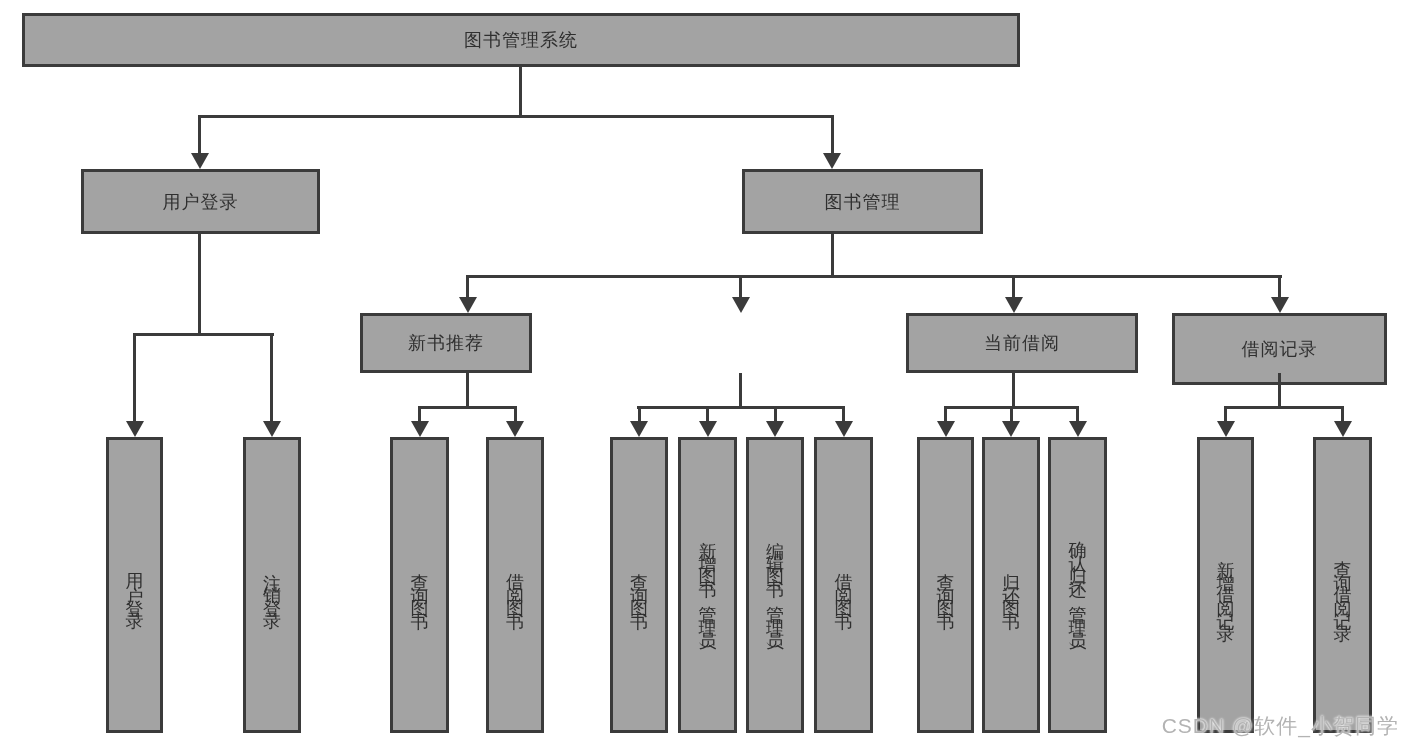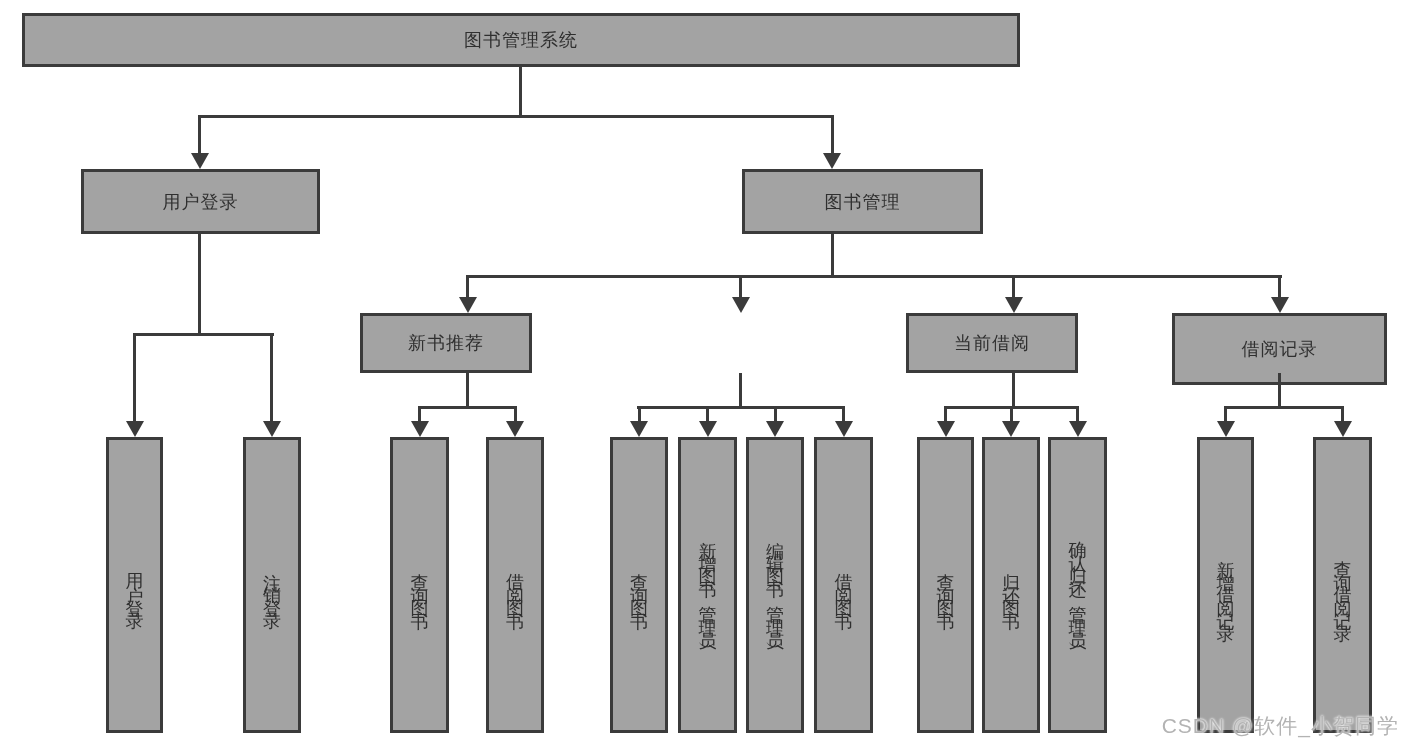--- a/index.html
+++ b/index.html
@@ -65,21 +65,21 @@
   <div class="vl" style="left:739px;top:275px;height:24px;"></div>
   <div class="ah" style="left:732px;top:297px;"></div>
   <div class="vl" style="left:1012px;top:275px;height:24px;"></div>
   <div class="ah" style="left:1005px;top:297px;"></div>
   <div class="vl" style="left:1278px;top:275px;height:24px;"></div>
   <div class="ah" style="left:1271px;top:297px;"></div>
 
   <div class="box h" style="left:360px;top:313px;width:172px;height:60px;">
     <span class="lbl">新书推荐</span>
   </div>
-  <div class="box h" style="left:906px;top:313px;width:172px;height:60px;text-align:center;">
+  <div class="box h" style="left:906px;top:313px;width:232px;height:60px;text-align:center;">
     <span class="lbl">当前借阅</span>
   </div>
   <div class="box h" style="left:1172px;top:313px;width:215px;height:72px;">
     <span class="lbl">借阅记录</span>
   </div>
 
   <div class="vl" style="left:466px;top:373px;height:36px;"></div>
   <div class="hl" style="left:418px;top:406px;width:99px;"></div>
   <div class="vl" style="left:418px;top:406px;height:17px;"></div>
   <div class="ah" style="left:411px;top:421px;"></div>

